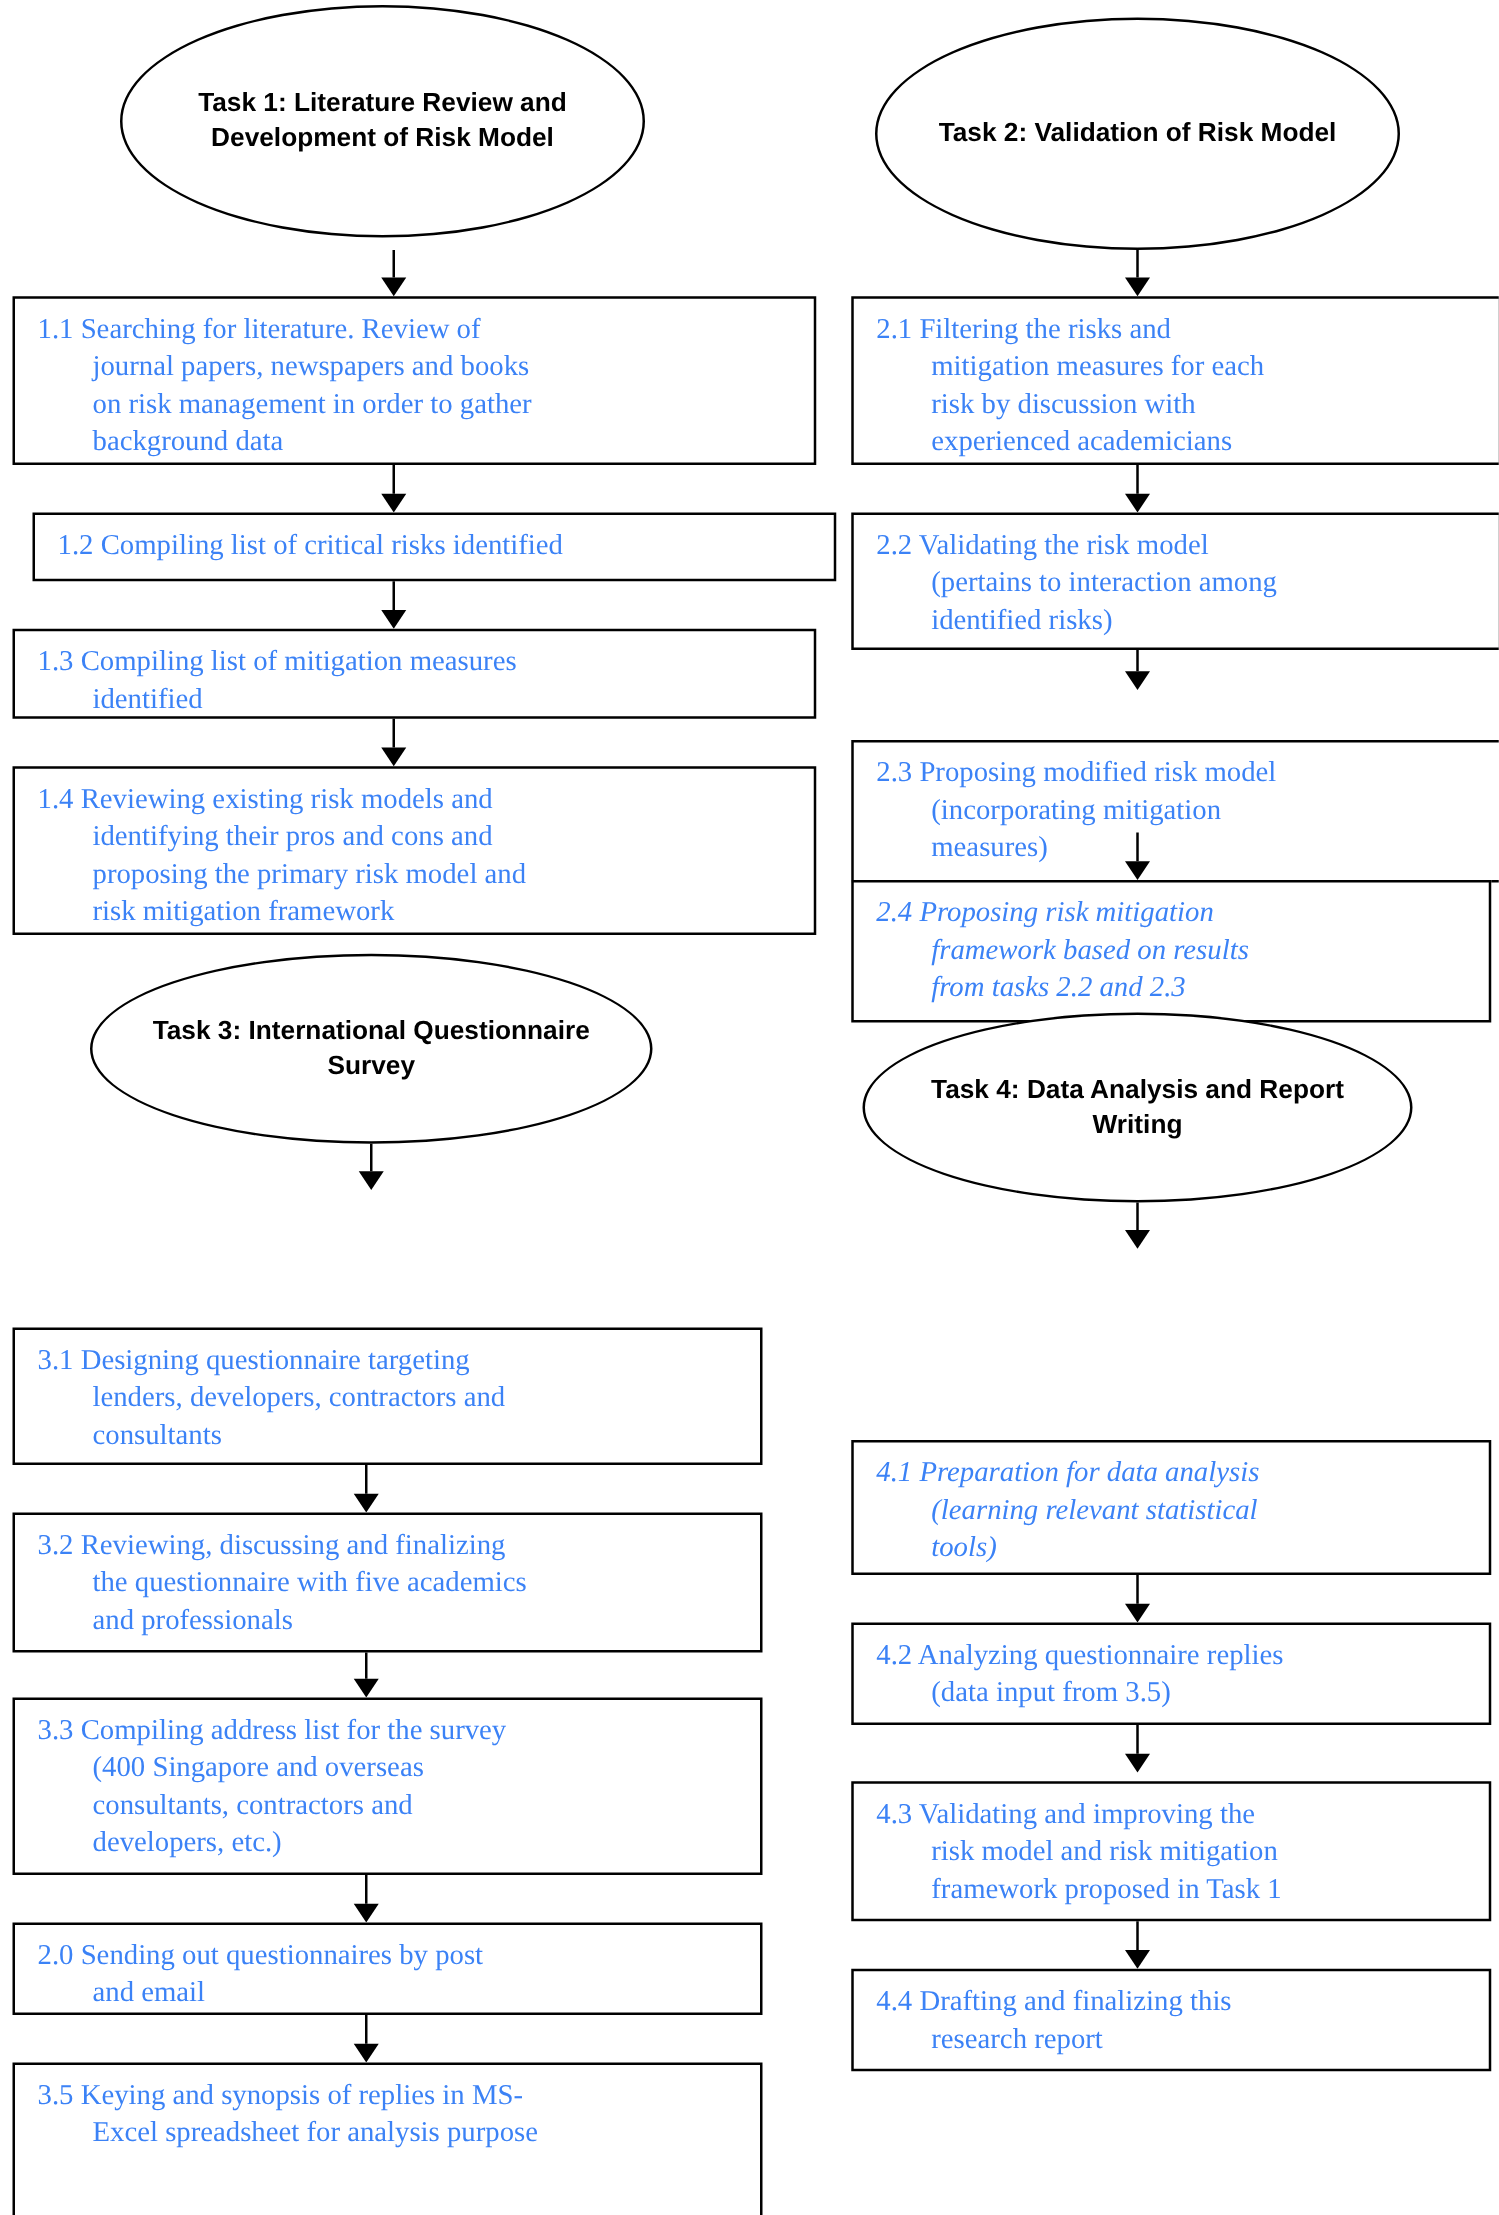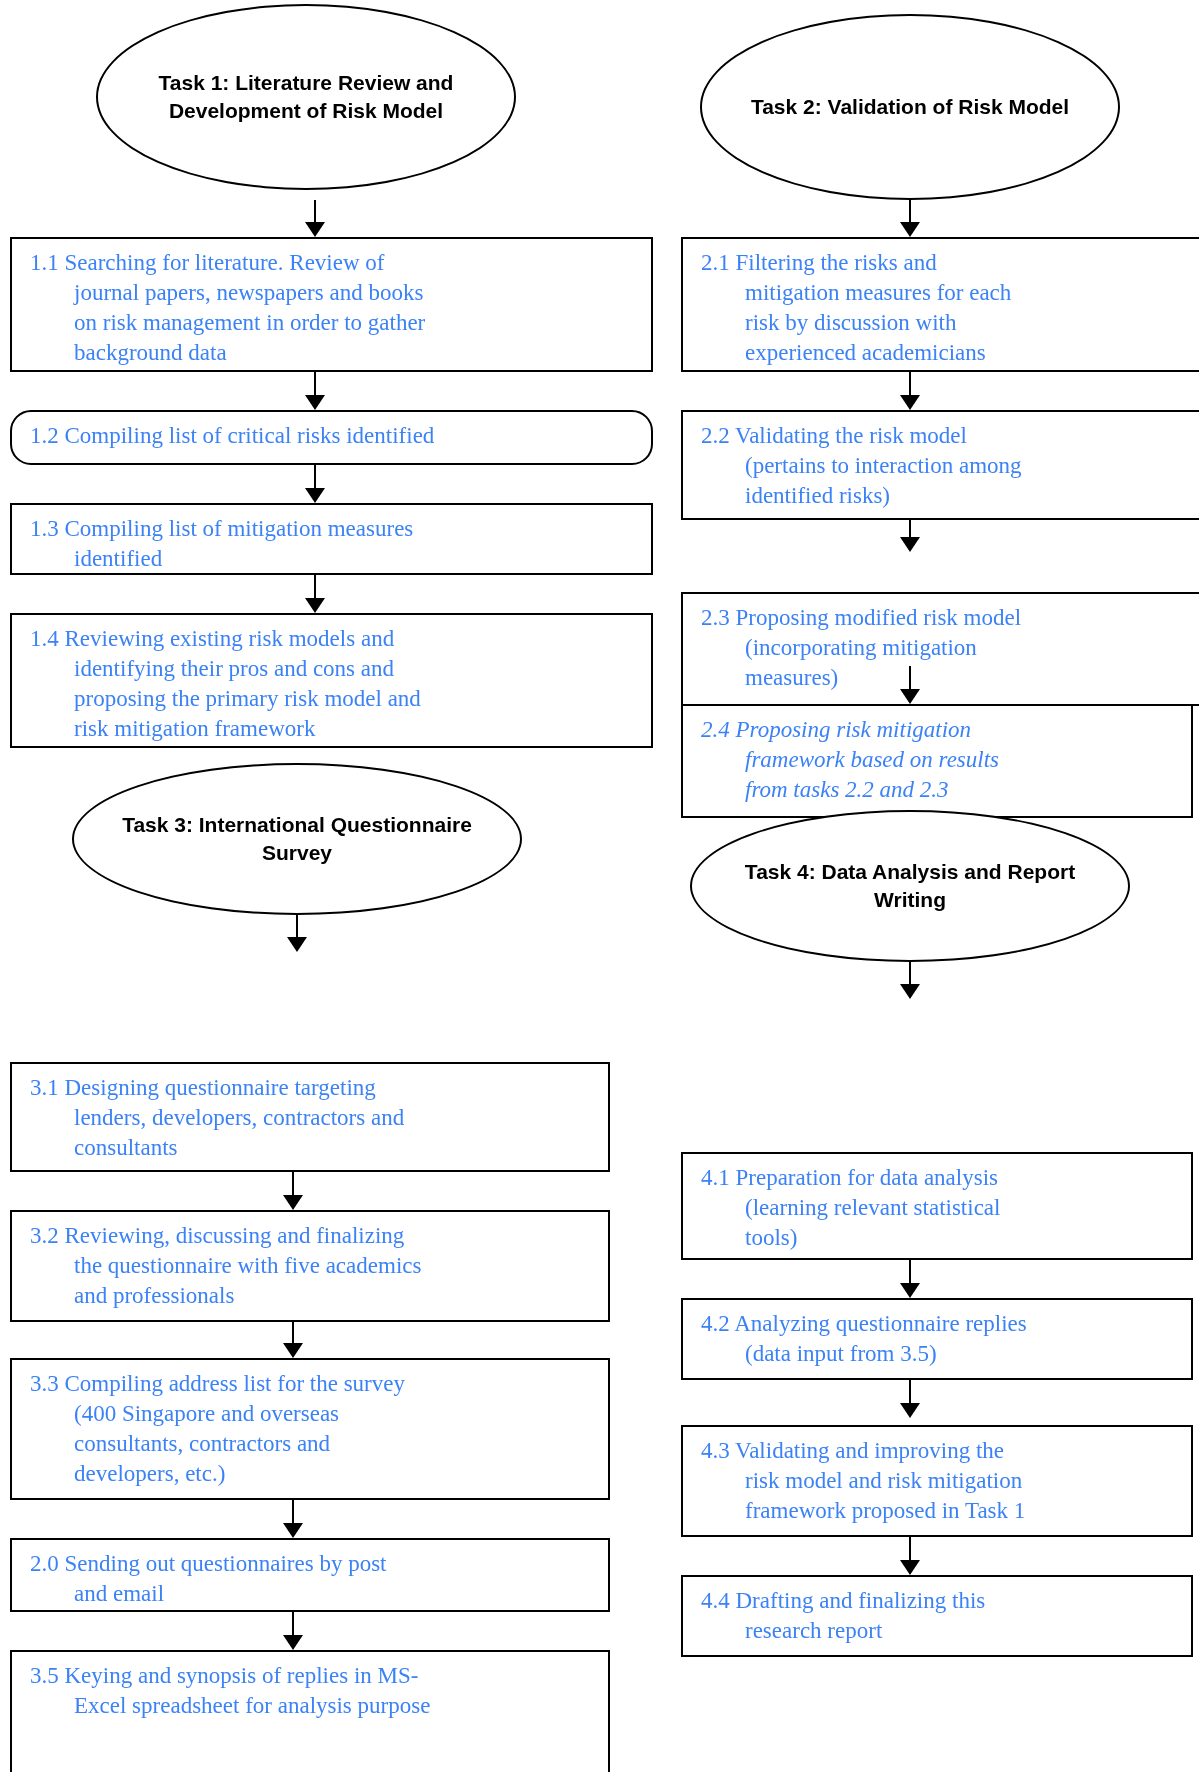--- a/index.html
+++ b/index.html
@@ -108,21 +108,21 @@
 journal papers, newspapers and books
 on risk management in order to gather
 background data</span>
   </div>
 
   <div class="arrow" style="left:303px; top:372px; height:38px;">
     <div class="shaft" style="height:23px;"></div>
       <div class="head"></div>
   </div>
 
-  <div class="pbox" style="left:10px; top:410px; width:643px; height:55px;border-radius:21px;">
+  <div class="pbox" style="left:26px; top:410px; width:643px; height:55px;">
     <span class="ptext">1.2 Compiling list of critical risks identified</span>
   </div>
 
   <div class="arrow" style="left:303px; top:465px; height:38px;">
     <div class="shaft" style="height:23px;"></div>
       <div class="head"></div>
   </div>
 
   <div class="pbox" style="left:10px; top:503px; width:643px; height:72px;">
     <span class="ptext">1.3 Compiling list of mitigation measures
@@ -253,21 +253,21 @@
   <div class="ellipse" style="left:690px; top:810px; width:440px; height:152px;">
     <span class="etext">Task 4: Data Analysis
 and Report Writing</span>
   </div>
 
   <div class="arrow" style="left:898px; top:962px; height:37px;">
     <div class="shaft" style="height:22px;"></div>
       <div class="head"></div>
   </div>
 
-  <div class="pbox" style="left:681px; top:1152px; width:512px; height:108px;">
+  <div class="pbox" style="left:681px; top:1152px; width:512px; height:108px;font-style:italic;">
     <span class="ptext">4.1 Preparation for data analysis
 (learning relevant statistical
 tools)</span>
   </div>
 
   <div class="arrow" style="left:898px; top:1260px; height:38px;">
     <div class="shaft" style="height:23px;"></div>
       <div class="head"></div>
   </div>
 

